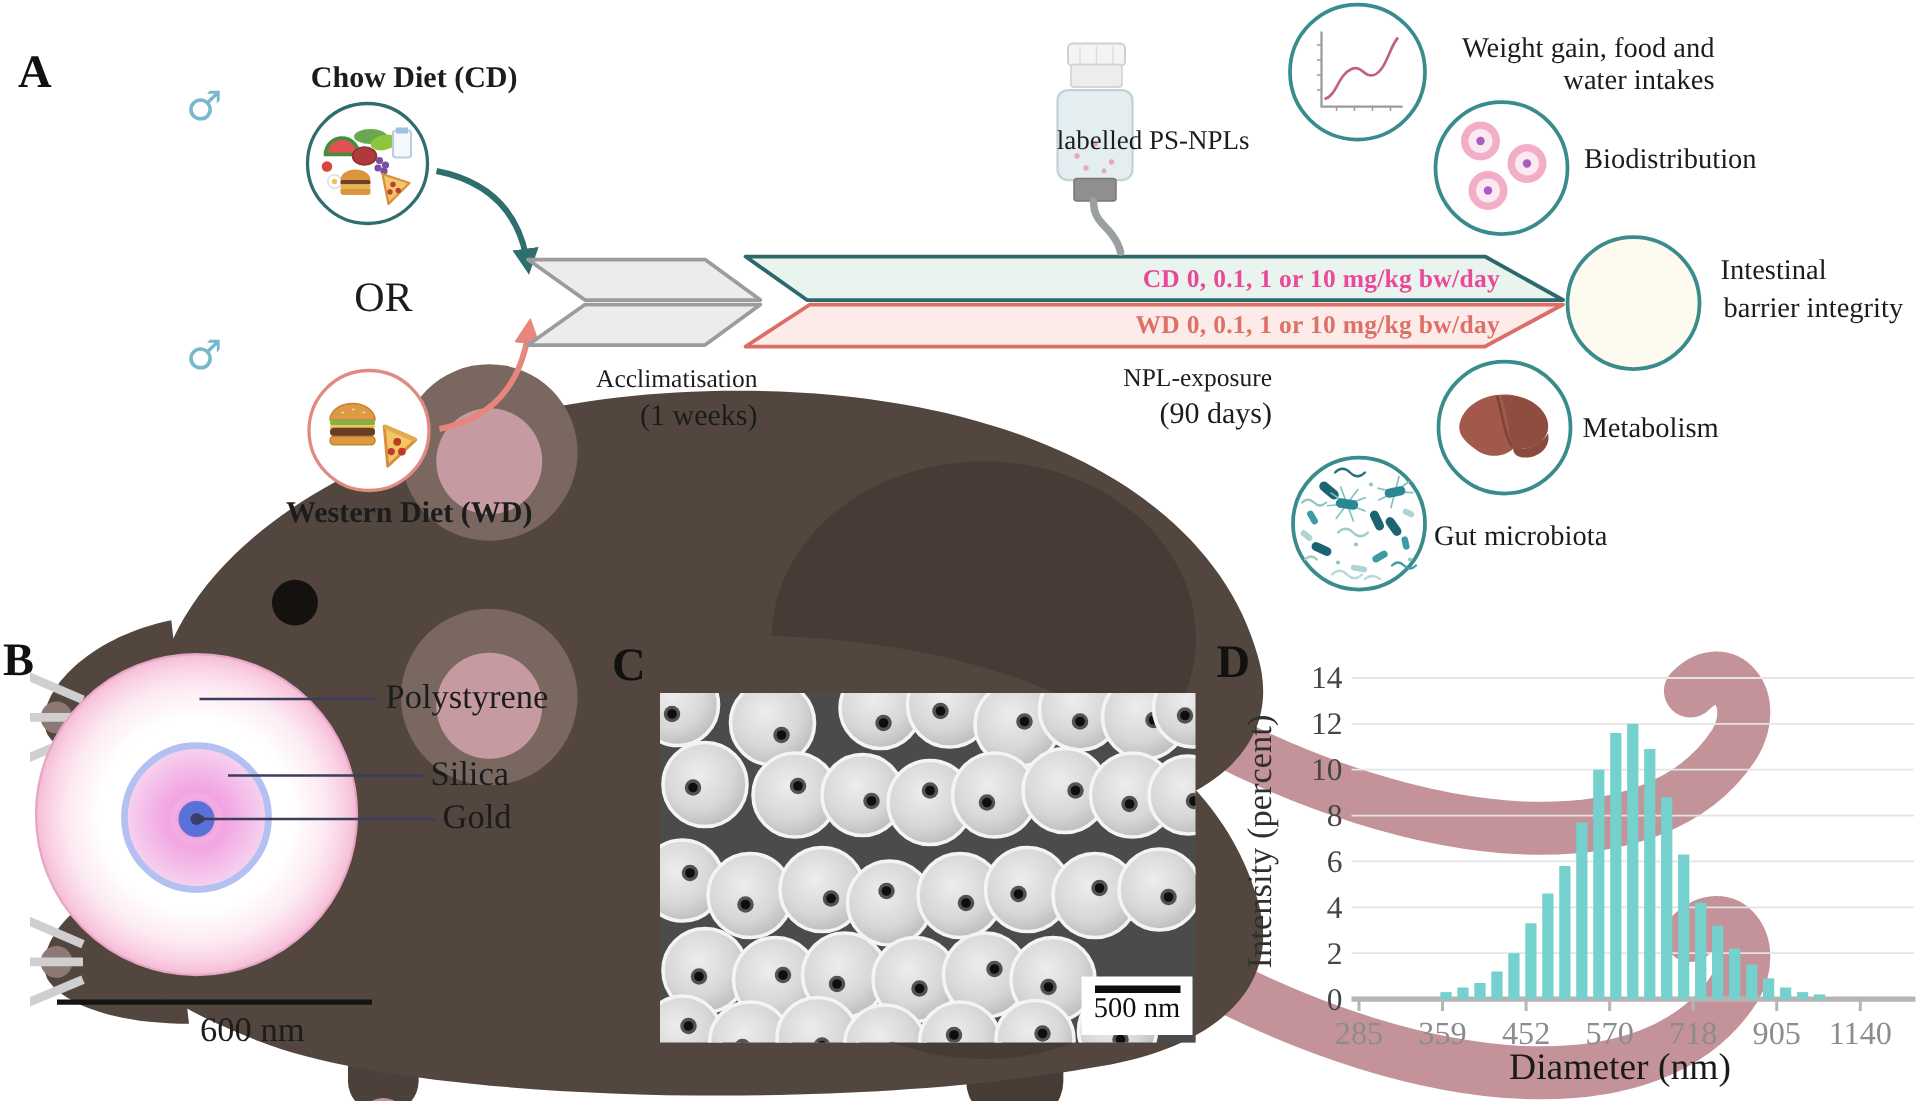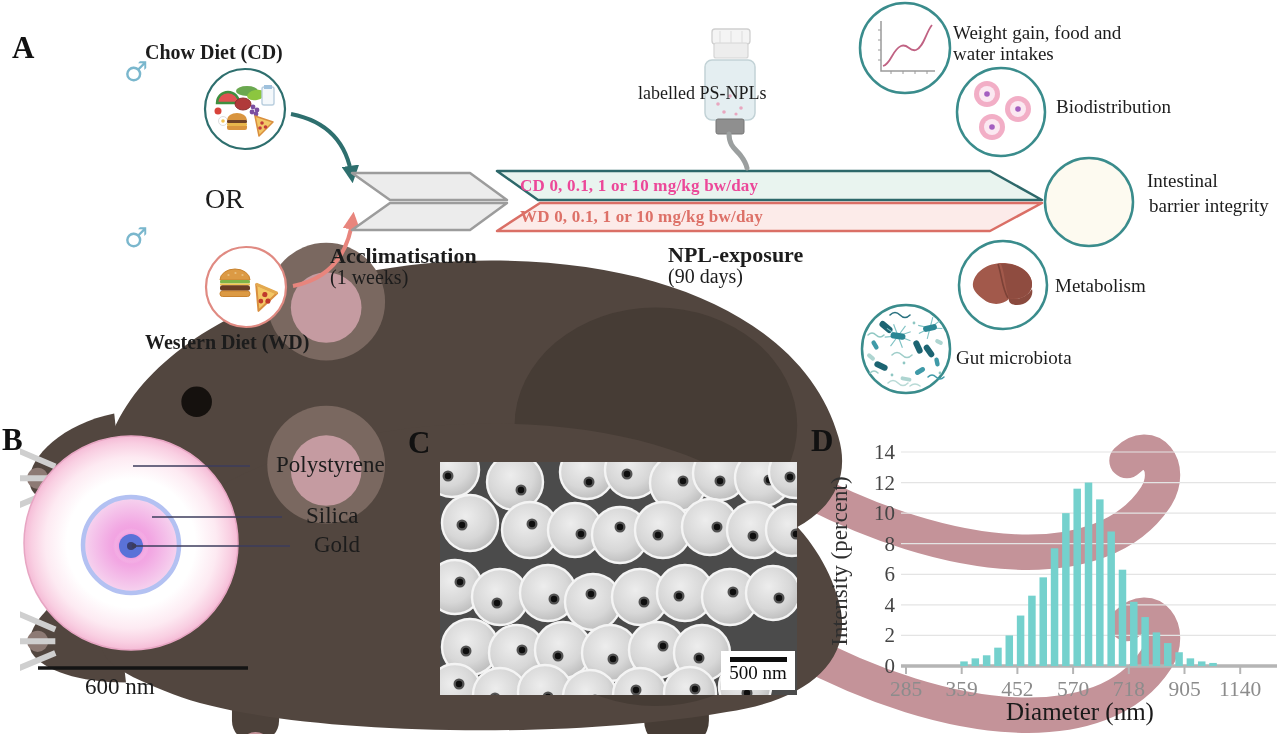--- a/index.html
+++ b/index.html
@@ -1,31 +1,31 @@
 <!DOCTYPE html>
 <html><head>
 <meta charset="utf-8">
 <style>
   html,body{margin:0;padding:0;background:#fff;}
   #fig{position:relative;width:1280px;height:734px;background:#fff;overflow:hidden;
        font-family:"Liberation Serif","DejaVu Serif",serif;color:#1c1c1c;}
   .abs{position:absolute;}
   .panel-label{font-size:31px;font-weight:bold;color:#111;}
-  .t-center{text-align:left;}
+  .t-center{text-align:right;}
   .male{font-family:"DejaVu Sans",sans-serif;font-size:27px;color:#7ab7cd;font-weight:bold;}
   .diet-title{font-size:20px;font-weight:bold;}
   .or{font-size:28px;}
-  .stage-title{font-size:22px;font-weight:bold;}
+  .stage-title{font-size:17px;font-weight:normal;}
   .stage-sub{font-size:20px;}
   .npl-label{font-size:18px;line-height:20px;}
   .bar-text{font-size:17px;font-weight:bold;letter-spacing:.2px;}
   .cd-text{color:#ec4899;}
   .wd-text{color:#dd7168;}
   .outcome{font-size:19px;line-height:21px;}
-  .b-label{font-size:23px;margin-left:19px;}
+  .b-label{font-size:23px;}
   .scale600{font-size:23px;}
   .sem-wrap{left:440px;top:462px;width:357px;height:233px;background:#4b4b4b;}
   .scalebox{left:721px;top:651px;width:74px;height:39px;background:#fff;z-index:4;}
   .scalebox .bar{position:absolute;left:9px;top:6px;width:57px;height:5px;background:#0d0d0d;}
   .scalebox .txt{position:absolute;left:0;top:11px;width:100%;text-align:center;font-size:19px;color:#0d0d0d;}
   .ylabel{left:737px;top:548px;width:206px;height:26px;transform:rotate(-90deg);
           text-align:center;font-size:23px;color:#2f2f2f;}
   .xlabel{left:975px;top:698px;width:210px;text-align:center;font-size:25px;color:#1a1a1a;}
   svg text{font-family:"Liberation Serif","DejaVu Serif",serif;}
   .z2{z-index:2;}

